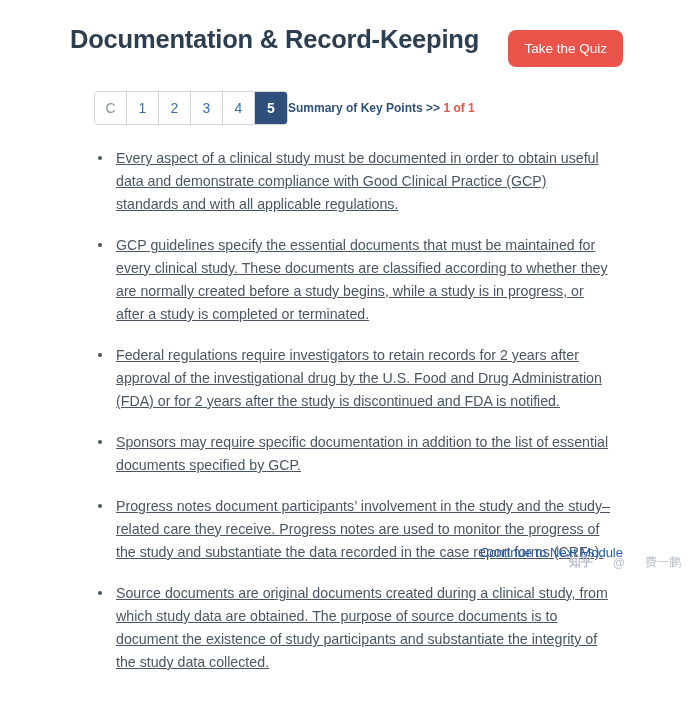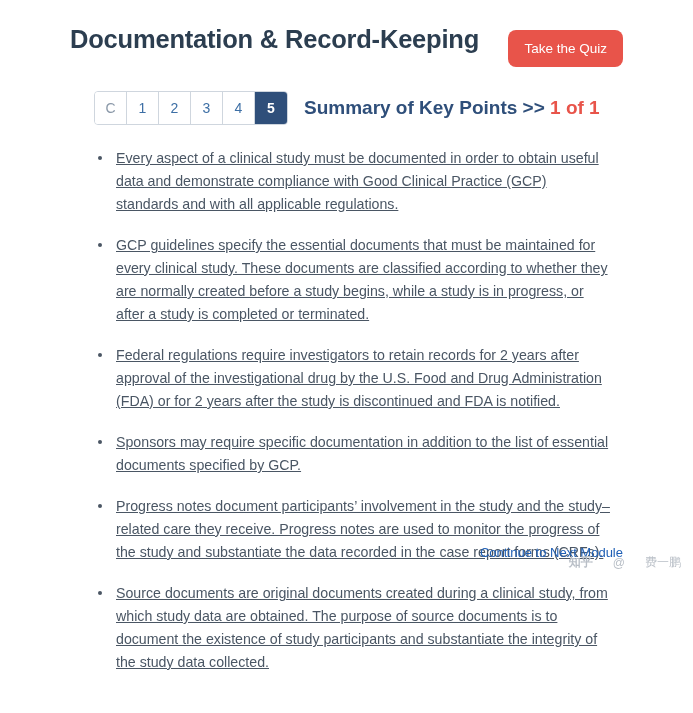--- a/index.html
+++ b/index.html
@@ -85,22 +85,21 @@
   }
   .pager-item:last-child {
     border-right: none;
   }
   .pager-item.active {
     background: #2f4f7a;
     color: #ffffff;
     font-weight: bold;
   }
   .summary-label {
-    margin-left: 16px;
-    font-size: 19px;
+    font-size: 12px;
     font-weight: bold;
     color: #2f4f7a;
   }
   .summary-label .count {
     color: #e8544a;
     font-weight: bold;
   }
   .content {
     padding-left: 82px;
     padding-right: 70px;

